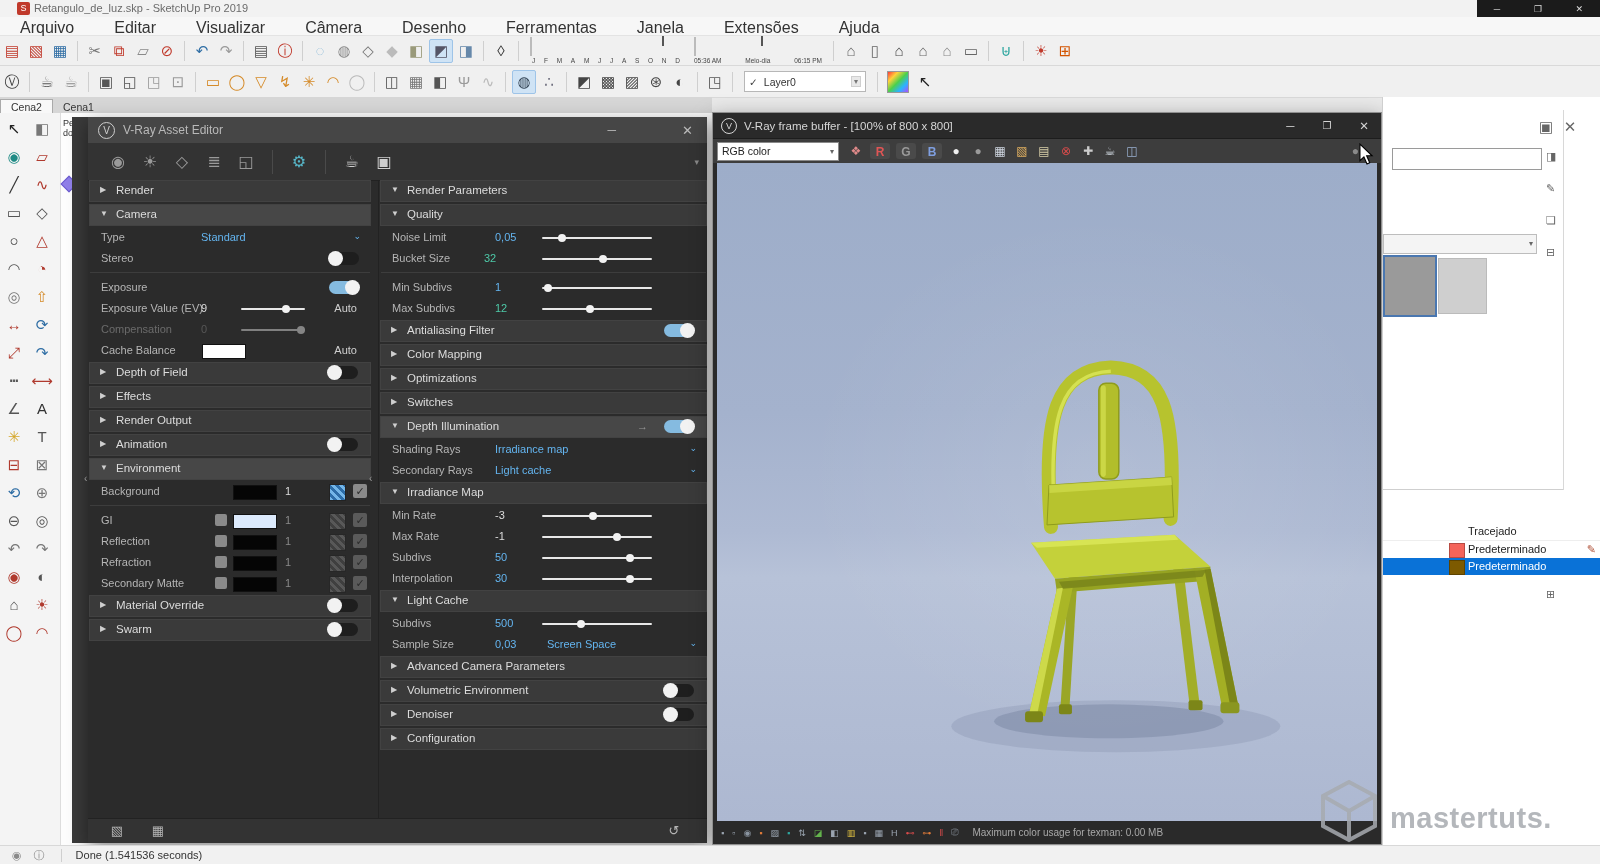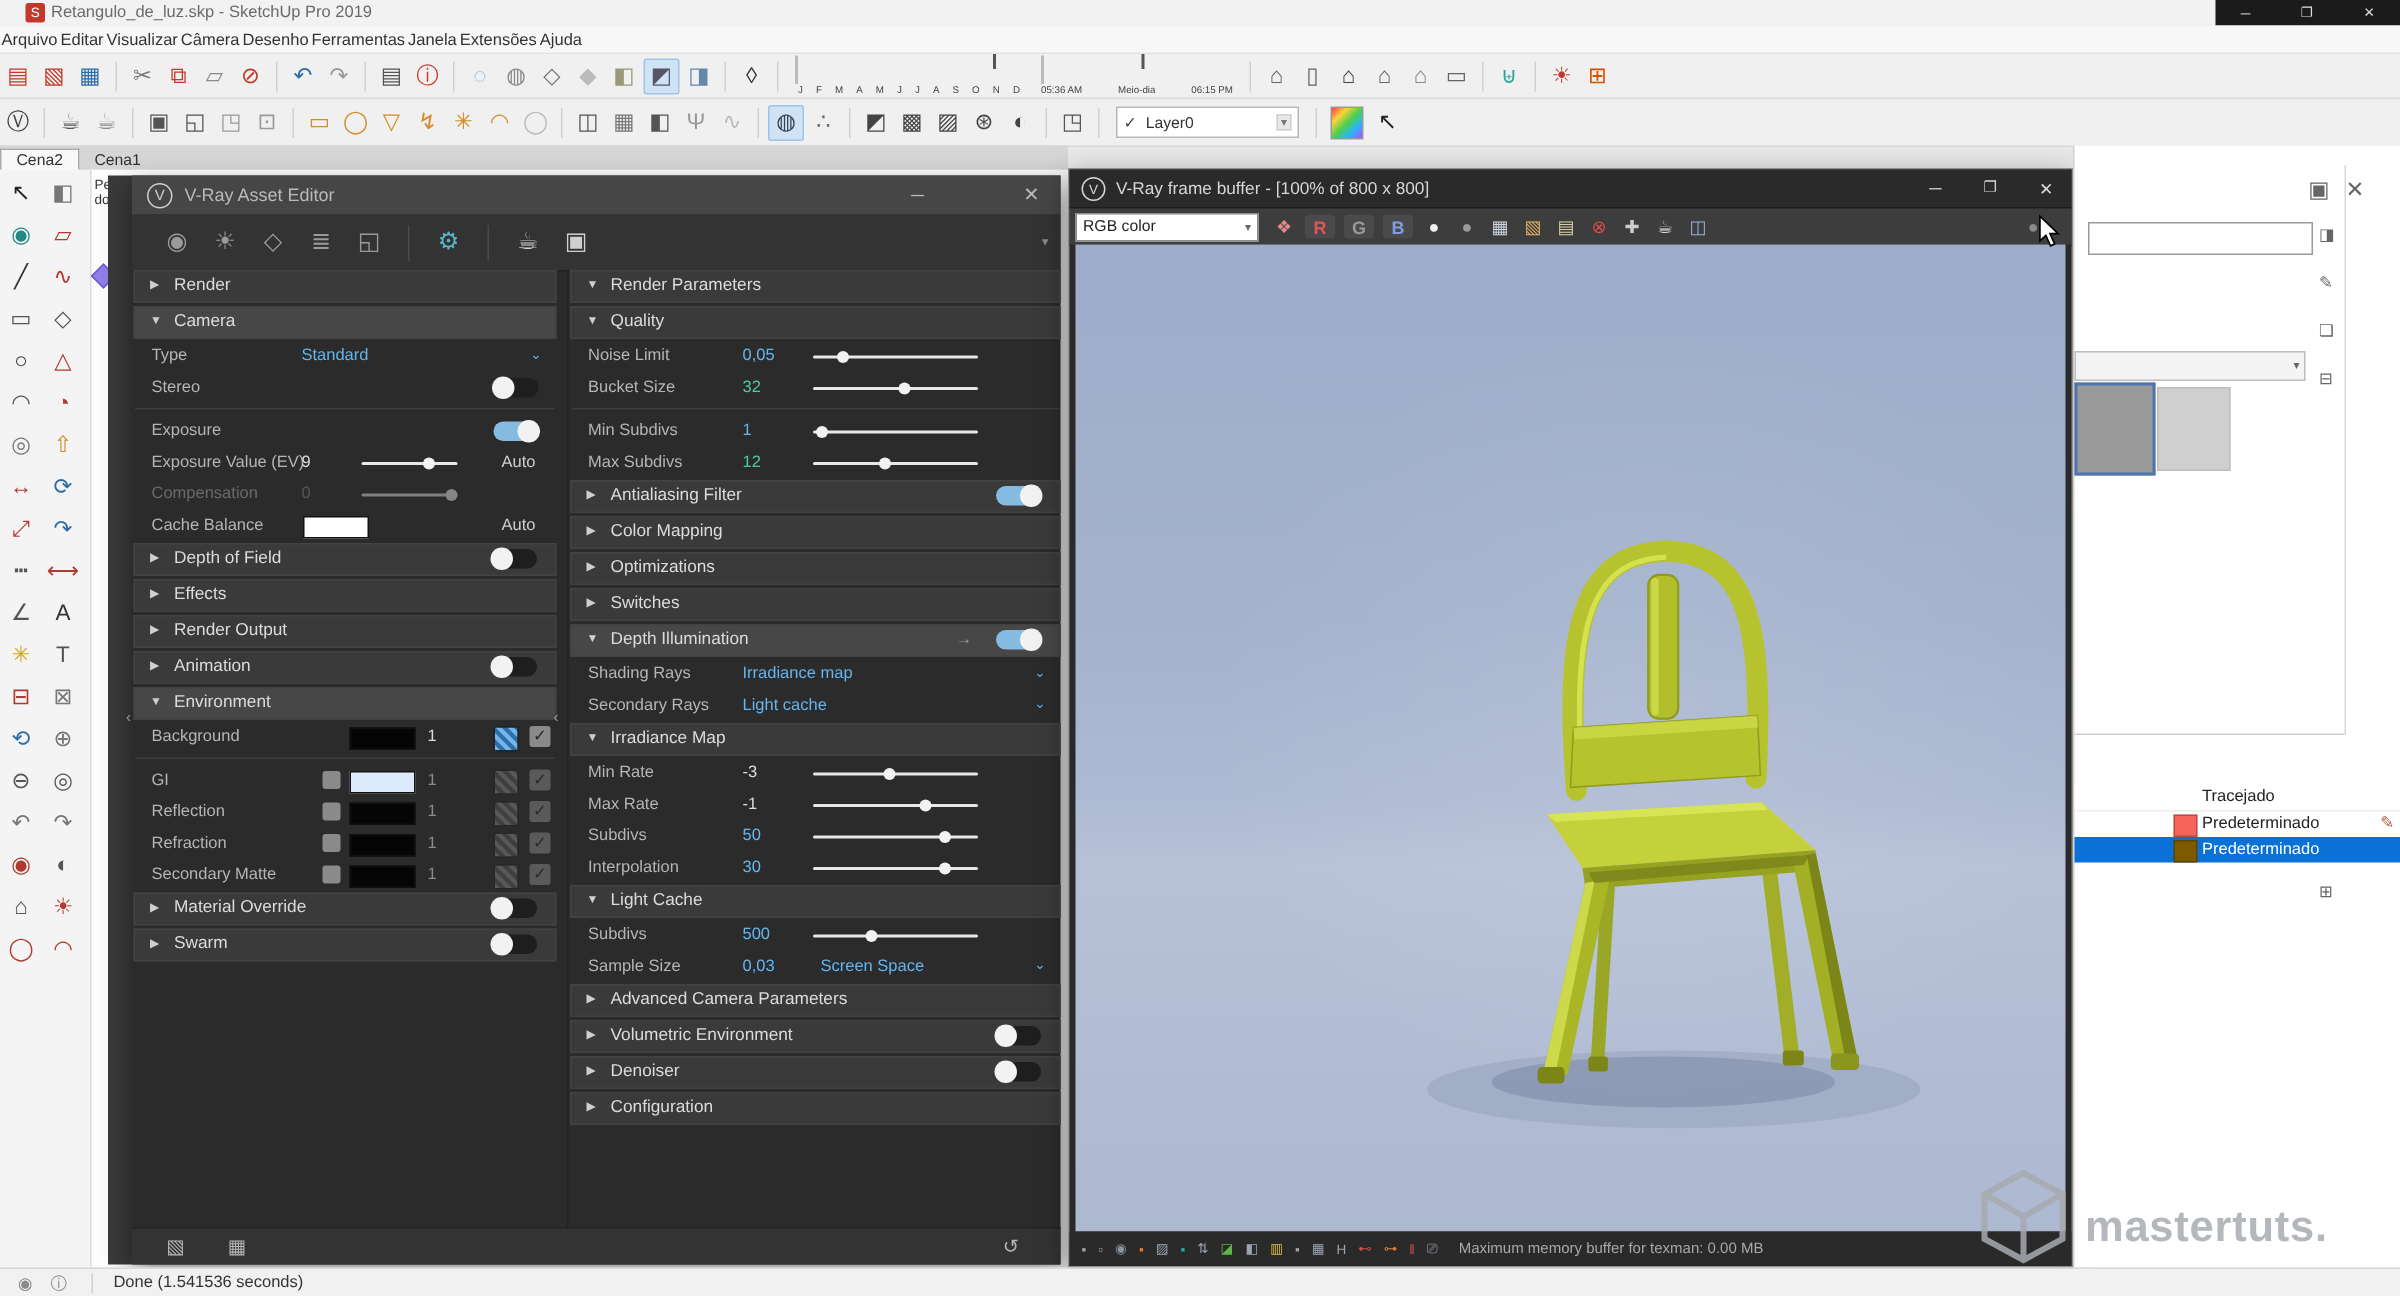--- a/index.html
+++ b/index.html
@@ -5,21 +5,21 @@
   html,body{margin:0;padding:0;}
   body{width:1600px;height:864px;overflow:hidden;position:relative;
        font-family:"Liberation Sans","DejaVu Sans",sans-serif;background:#e9e9e9;}
   .abs{position:absolute;}
   
   #titlebar{left:0;top:0;width:1600px;height:17px;background:#f2f2f2;border-bottom:1px solid #e0e0e0;}
   #title-text{left:34px;top:2px;font-size:11px;color:#6b6b6b;}
   #app-icon{left:17px;top:2px;width:13px;height:13px;background:#c0392b;border-radius:2px;color:#fff;font-size:9px;text-align:center;line-height:13px;}
   #win-corner{left:1477px;top:0;width:123px;height:17px;background:#1b1b1b;color:#ddd;font-size:9px;display:flex;align-items:center;justify-content:space-around;}
   #menubar{left:0;top:17px;width:1600px;height:18px;background:#f7f7f7;border-bottom:1px solid #e3e3e3;}
-  #menubar .mi{display:inline-block;padding:2px 1px;font-size:11px;color:#333;}
+  #menubar .mi{display:inline-block;padding:2px 20px;font-size:16px;color:#333;}
   .toolrow{left:0;width:1600px;background:#f0f0f0;border-bottom:1px solid #d9d9d9;display:flex;align-items:center;}
   #toolrow1{top:36px;height:29px;}
   #toolrow2{top:66px;height:31px;}
   .tbi{display:inline-block;min-width:22px;text-align:center;font-size:15px;line-height:22px;color:#555;margin:0 1px;}
   .tbi.sel{background:#cfe3f5;border:1px solid #9ec4e8;border-radius:2px;}
   .tbi.boxed{border-radius:3px;background:#4a4a4a;min-width:18px;font-size:10px;font-weight:bold;line-height:16px;height:16px;margin:0 3px;}
   .tb-sep{display:inline-block;width:1px;height:20px;background:#cfcfcf;margin:0 5px;}
   
   #months{width:152px;margin:0 6px;position:relative;}
   #months .grad{height:6px;background:linear-gradient(90deg,#fff 0%,#ffd75e 30%,#ff8c1a 55%,#d63c23 75%,#7e1f12 90%,#333 100%);border:1px solid #bbb;}
@@ -475,21 +475,21 @@
       </div>
       <div class="prow">
         <span class="plbl">Noise Limit</span>
         <span class="pval v-blue" style="left: 115px;">0,05</span>
         <span class="track" style="left: 162px; width: 110px;">
           <span class="knob" style="left: 16px;"></span>
         </span>
       </div>
       <div class="prow">
         <span class="plbl">Bucket Size</span>
-        <span class="pval v-green" style="left: 115px;">32</span>
+        <span class="pval v-green" style="left: 104px;">32</span>
         <span class="track" style="left: 162px; width: 110px;">
           <span class="knob" style="left: 57px;"></span>
         </span>
       </div>
       <div class="pdiv"></div>
       <div class="prow">
         <span class="plbl">Min Subdivs</span>
         <span class="pval v-blue" style="left: 115px;">1</span>
         <span class="track" style="left: 162px; width: 110px;">
           <span class="knob" style="left: 2px;"></span>
@@ -699,21 +699,21 @@
         <span class="sic" style="color: rgb(154, 164, 176);">◧</span>
         <span class="sic" style="color: rgb(224, 192, 64);">▥</span>
         <span class="sic" style="color: rgb(154, 164, 176);">▪</span>
         <span class="sic" style="color: rgb(154, 164, 176);">▦</span>
         <span class="sic" style="color: rgb(154, 164, 176);">H</span>
         <span class="sic" style="color: rgb(216, 75, 75);">⊷</span>
         <span class="sic" style="color: rgb(224, 123, 57);">⊶</span>
         <span class="sic" style="color: rgb(216, 75, 75);">‖</span>
         <span class="sic" style="color: rgb(154, 164, 176);">⎚</span>
       </span>
-    <span id="vfb-status-text">Maximum memory buffer for texman: 0.00 MB</span>
+    <span id="vfb-status-text">Maximum color usage for texman: 0.00 MB</span>
   </div>
 </div>
 
 <div class="abs" id="tray"></div>
 <div class="abs" style="left:1534px;top:116px;" id="tray-winicons"><span class="tbi" style="color: rgb(102, 102, 102);">▣</span><span class="tbi" style="color: rgb(102, 102, 102);">✕</span></div>
 <div class="abs" id="tray-search"></div>
 <div class="abs" id="tray-rail"></div>
 <div class="abs" id="tray-dd">
   <span class="car">▾</span>
 </div>

